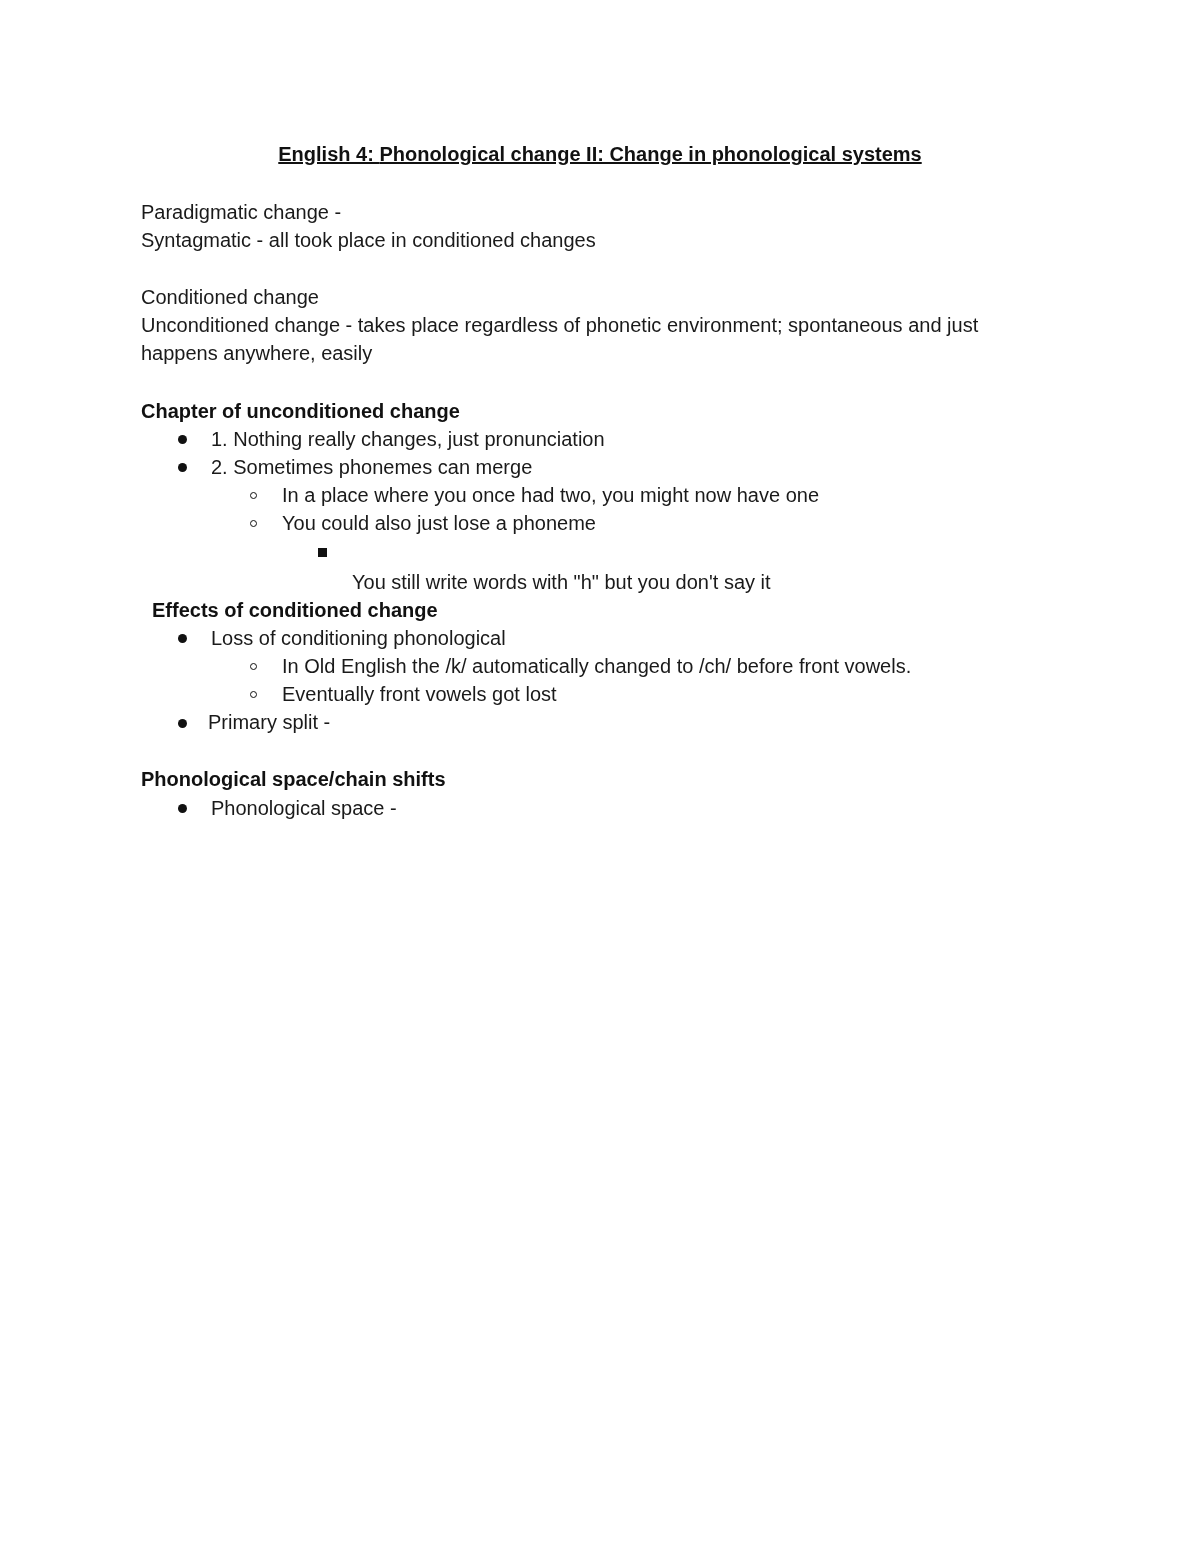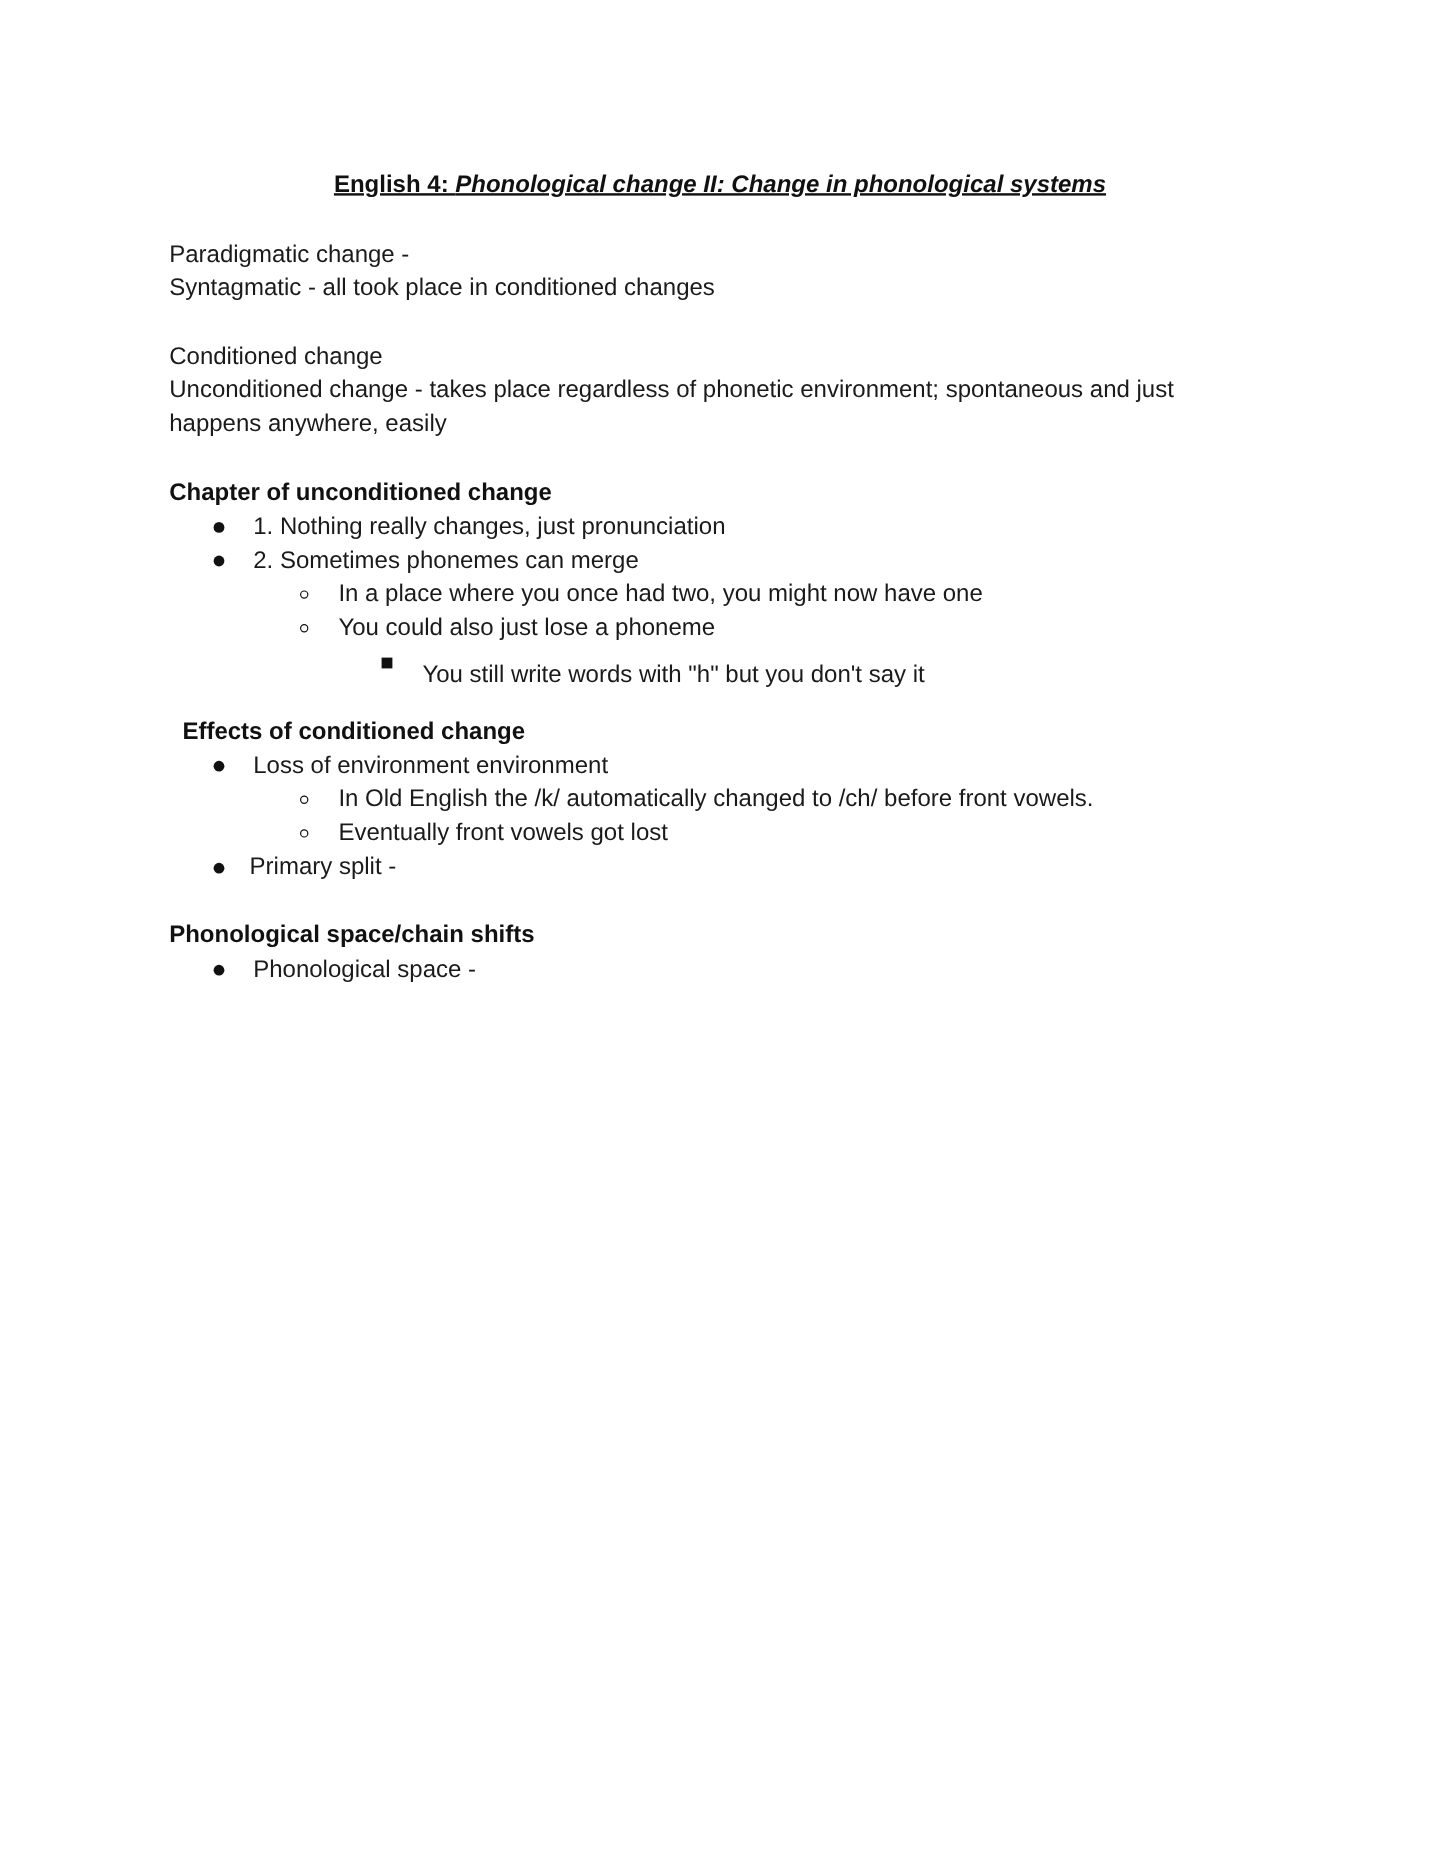--- a/index.html
+++ b/index.html
@@ -32,21 +32,21 @@
     }
     .title {
       left: 0;
       width: 1200px;
       text-align: center;
       top: 140px;
       font-weight: bold;
       text-decoration: underline;
       color: #111;
     }
-    .title .it { font-style: italic; }
+    .title .it { }
     .heading {
       font-weight: bold;
       color: #111;
     }
     .bullet {
       position: absolute;
       display: inline-block;
     }
     .disc {
       width: 9px; height: 9px; border-radius: 50%;
@@ -86,26 +86,26 @@
   <span class="bullet disc" style="left:178px; top:463px;"></span>
   <div class="line" style="left:211px; top:453px;">2. Sometimes phonemes can merge</div>
 
   <span class="bullet circle" style="left:250px; top:492px;"></span>
   <div class="line" style="left:282px; top:481px;">In a place where you once had two, you might now have one</div>
 
   <span class="bullet circle" style="left:250px; top:520px;"></span>
   <div class="line" style="left:282px; top:509px;">You could also just lose a phoneme</div>
 
   <span class="bullet square" style="left:318px; top:548px;"></span>
-  <div class="line" style="left:352px; top:548px;">You still write words with "h" but you don't say it</div>
+  <div class="line" style="left:352px; top:568px;">You still write words with "h" but you don't say it</div>
 
   <div class="line heading" style="left:141px; top:596px;margin-left:11px;">Effects of conditioned change</div>
 
   <span class="bullet disc" style="left:178px; top:634px;"></span>
-  <div class="line" style="left:211px; top:624px;">Loss of environment environment</div>
+  <div class="line" style="left:211px; top:624px;">Loss of conditioning phonological</div>
 
   <span class="bullet circle" style="left:250px; top:663px;"></span>
   <div class="line" style="left:282px; top:652px;">In Old English the /k/ automatically changed to /ch/ before front vowels.</div>
 
   <span class="bullet circle" style="left:250px; top:691px;"></span>
   <div class="line" style="left:282px; top:680px;">Eventually front vowels got lost</div>
 
   <span class="bullet disc" style="left:178px; top:719px;"></span>
   <div class="line" style="left:208px; top:708px;">Primary split -</div>
 

